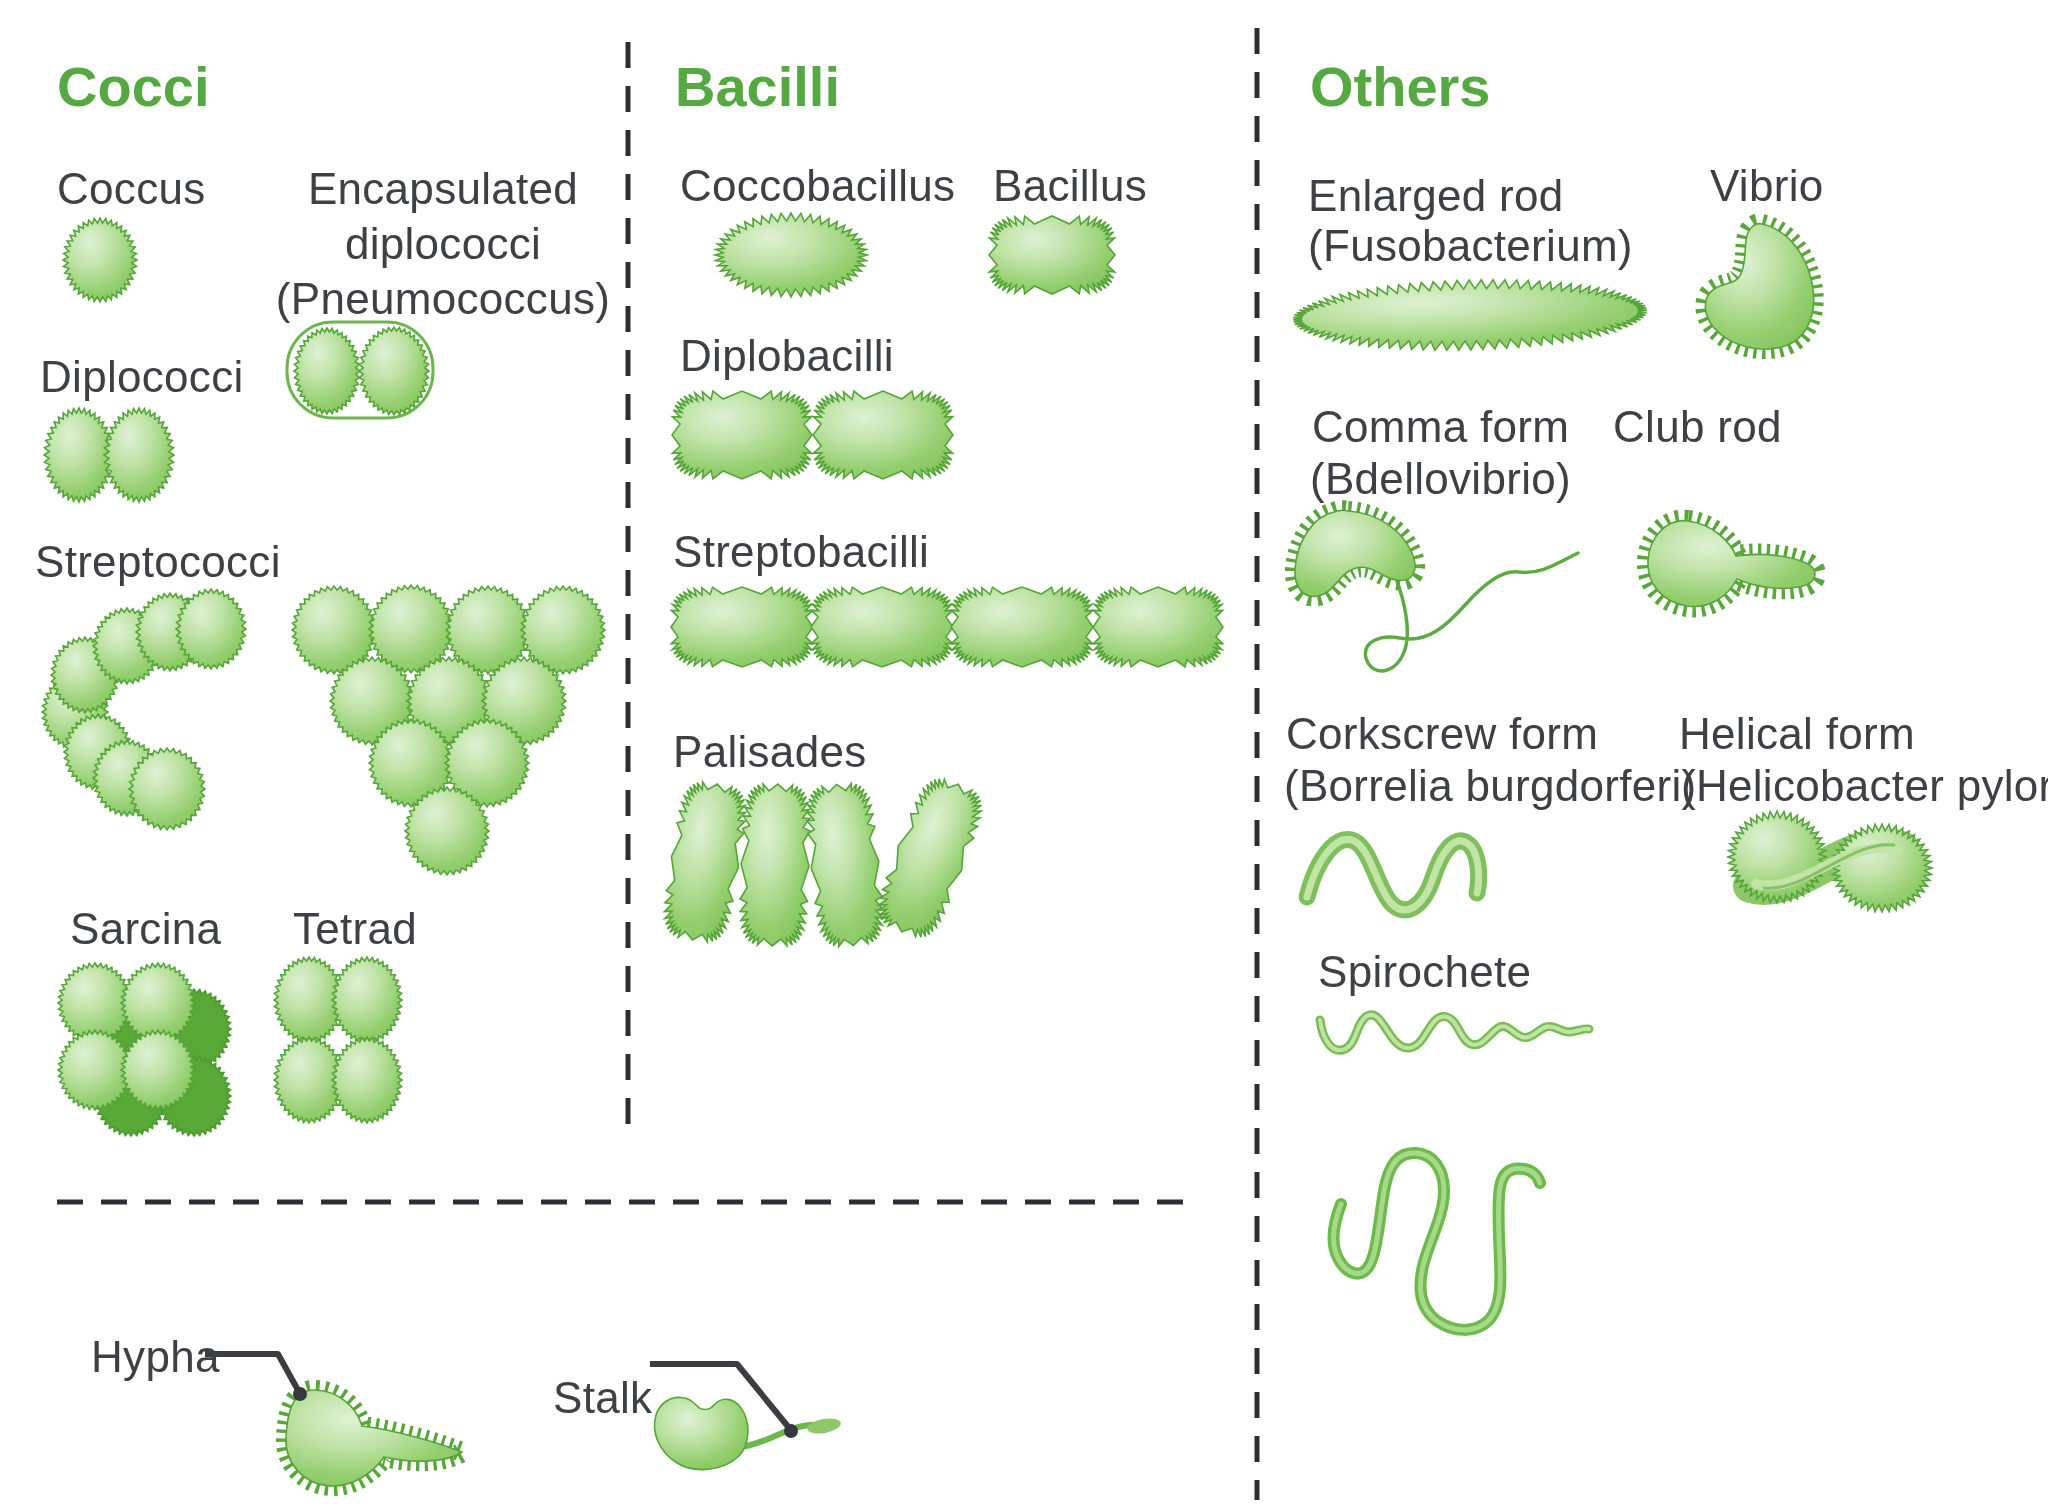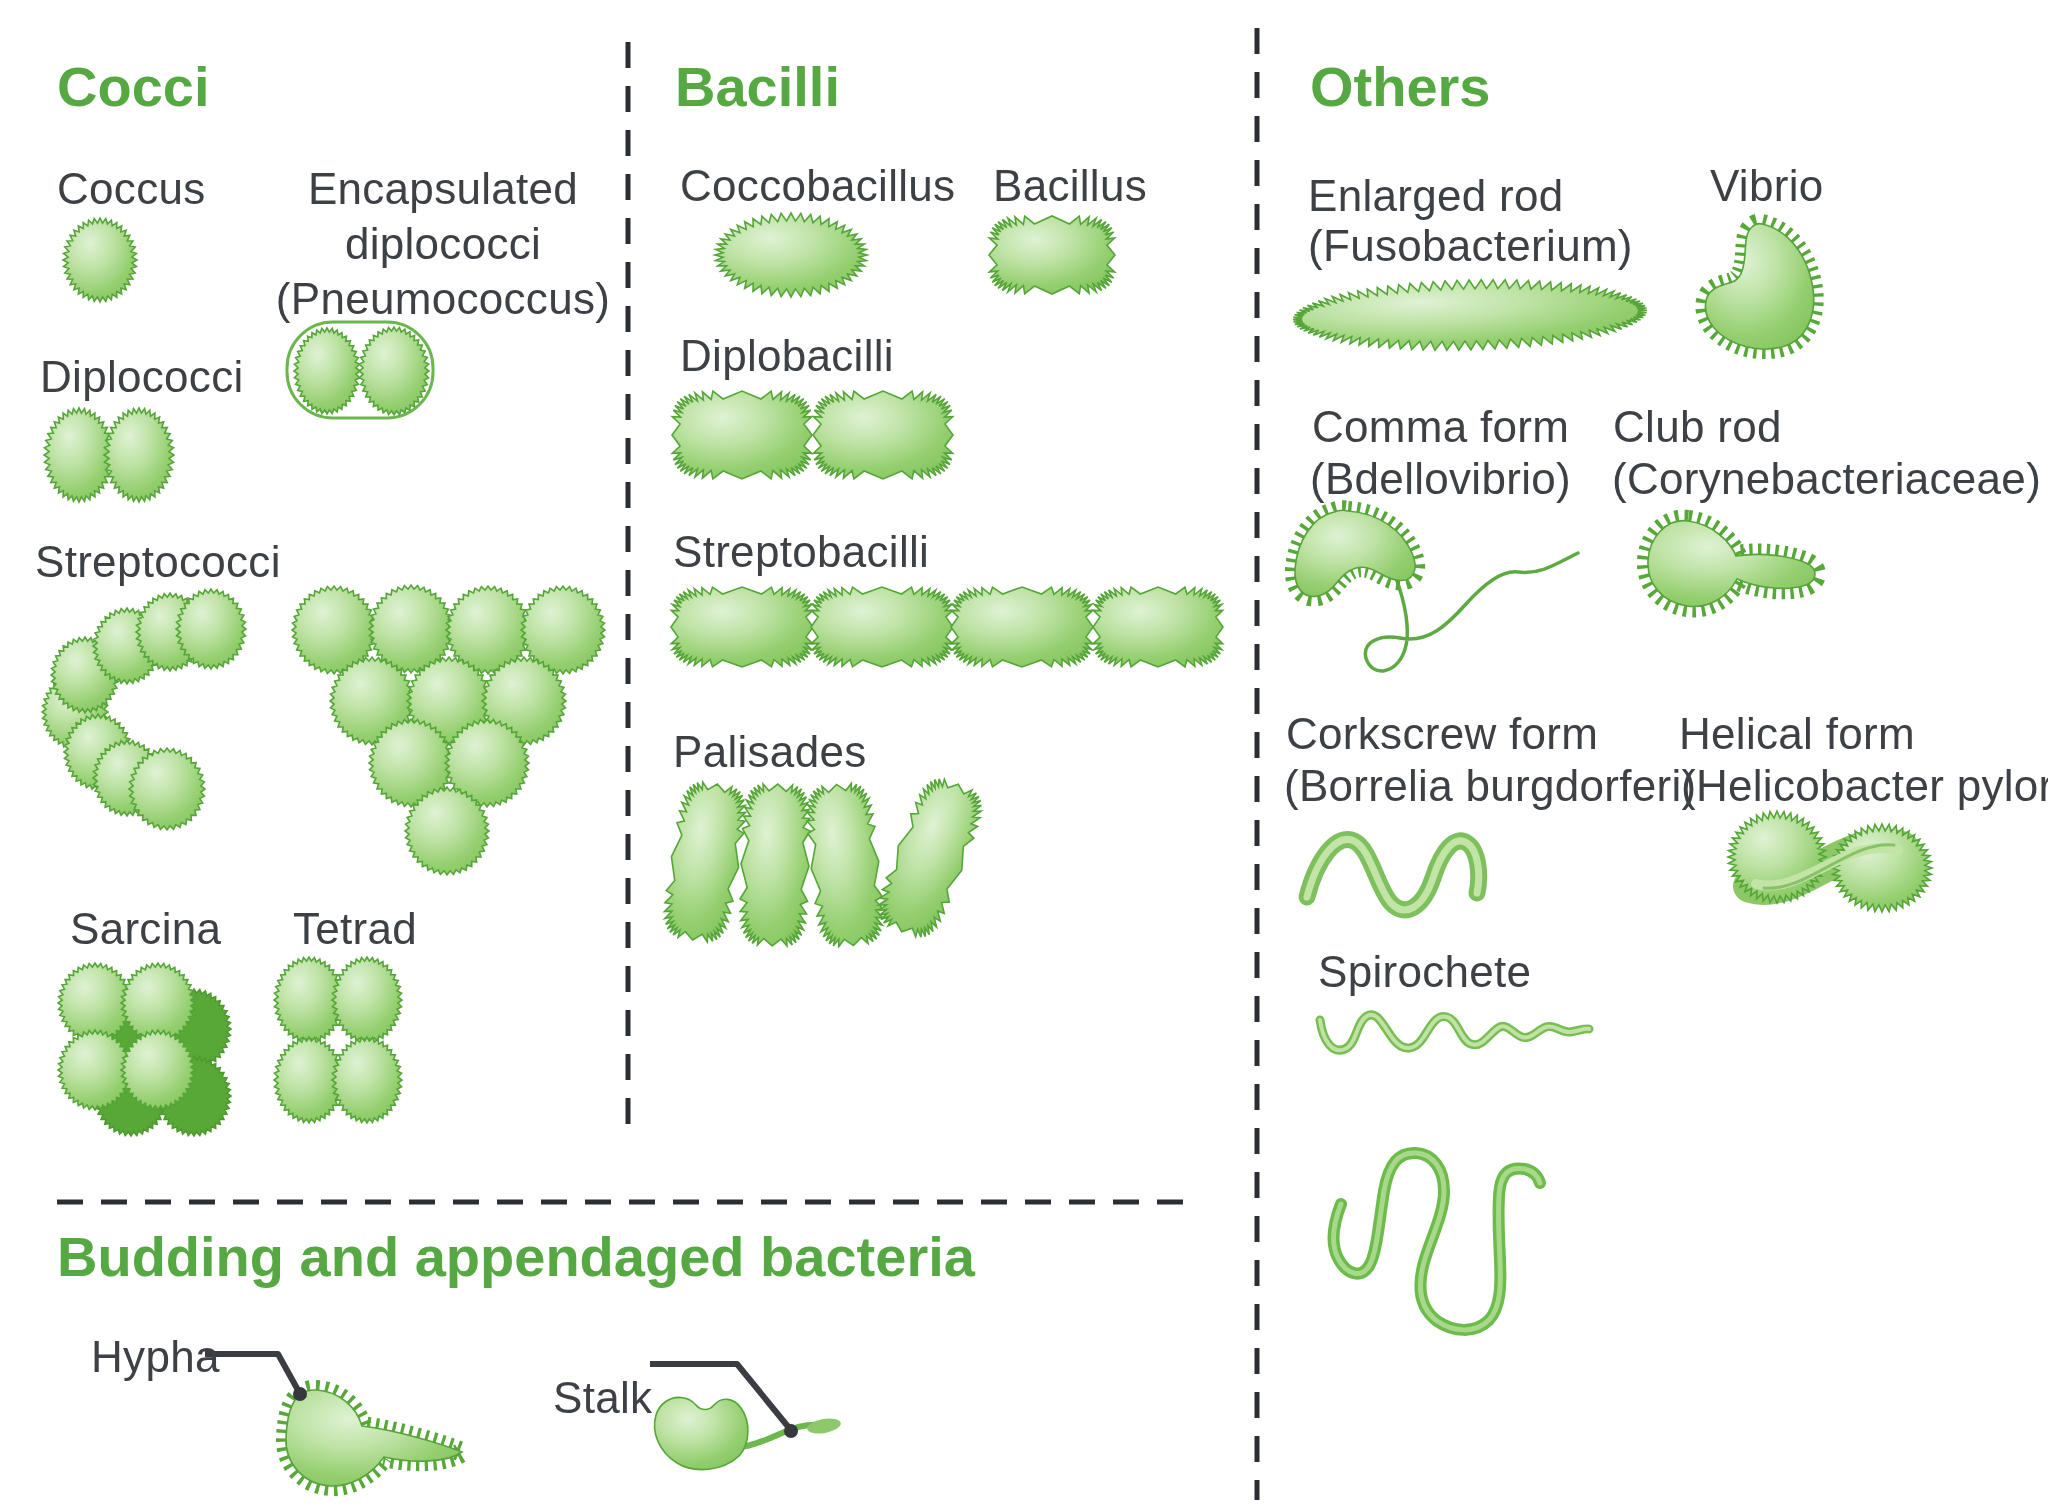--- a/index.html
+++ b/index.html
@@ -157,42 +157,40 @@
     <path class="ribbon" stroke="#6cb84e" stroke-width="6" d="M 714,1446 C 738,1452 760,1443 782,1433 C 795,1427 808,1424 820,1425"></path>
     <ellipse cx="824" cy="1426" rx="17" ry="7" fill="#8dc96b" transform="rotate(-10 824 1426)"></ellipse>
     <path class="cell" d="M 665,1402 C 675,1395 688,1396 696,1405 C 701,1411 709,1411 714,1405 C 722,1396 734,1398 741,1408 C 751,1422 750,1444 739,1456 C 723,1471 695,1474 677,1463 C 659,1452 651,1432 656,1415 C 658,1409 661,1405 665,1402 Z"></path>
     <polyline class="callout" points="650,1364 737,1364 790,1429"></polyline>
     <circle class="dot" cx="791" cy="1431" r="7"></circle>
   </svg>
 
   <div class="h1" style="left:57px;top:58px">Cocci</div>
   <div class="h1" style="left:675px;top:58px">Bacilli</div>
   <div class="h1" style="left:1310px;top:58px">Others</div>
-  <div class="h1 wrapok" style="left:57px;top:1228px;width:950px">Budding and appendaged bacteria</div>
 
   <div class="lbl" style="left:57px;top:161px">Coccus</div>
   <div class="lbl wrap" style="left:263px;top:161px;width:360px">Encapsulated diplococci (Pneumococcus)</div>
   <div class="lbl" style="left:40px;top:349px">Diplococci</div>
   <div class="lbl" style="left:35px;top:534px">Streptococci</div>
   <div class="lbl" style="left:70px;top:901px">Sarcina</div>
   <div class="lbl" style="left:293px;top:901px">Tetrad</div>
 
   <div class="lbl" style="left:680px;top:158px">Coccobacillus</div>
   <div class="lbl" style="left:993px;top:158px">Bacillus</div>
   <div class="lbl" style="left:680px;top:328px">Diplobacilli</div>
   <div class="lbl" style="left:673px;top:524px">Streptobacilli</div>
   <div class="lbl" style="left:673px;top:724px">Palisades</div>
 
   <div class="lbl" style="left:1308px;top:168px">Enlarged rod</div>
   <div class="lbl sub" style="left:1308px;top:218px">(Fusobacterium)</div>
   <div class="lbl" style="left:1710px;top:158px">Vibrio</div>
   <div class="lbl" style="left:1312px;top:399px">Comma form</div>
   <div class="lbl sub" style="left:1310px;top:451px">(Bdellovibrio)</div>
   <div class="lbl" style="left:1613px;top:399px">Club rod</div>
-  <div class="lbl sub" style="left:1612px;top:451px">(Corynebacteriaceae)</div>
   <div class="lbl" style="left:1286px;top:706px">Corkscrew form</div>
   <div class="lbl sub" style="left:1284px;top:758px">(Borrelia burgdorferi)</div>
   <div class="lbl" style="left:1679px;top:706px">Helical form</div>
   <div class="lbl sub" style="left:1681px;top:758px">(Helicobacter pylori)</div>
   <div class="lbl" style="left:1318px;top:944px">Spirochete</div>
 
   <div class="lbl" style="left:91px;top:1329px">Hypha</div>
   <div class="lbl" style="left:553px;top:1370px">Stalk</div>
 </div>
 

